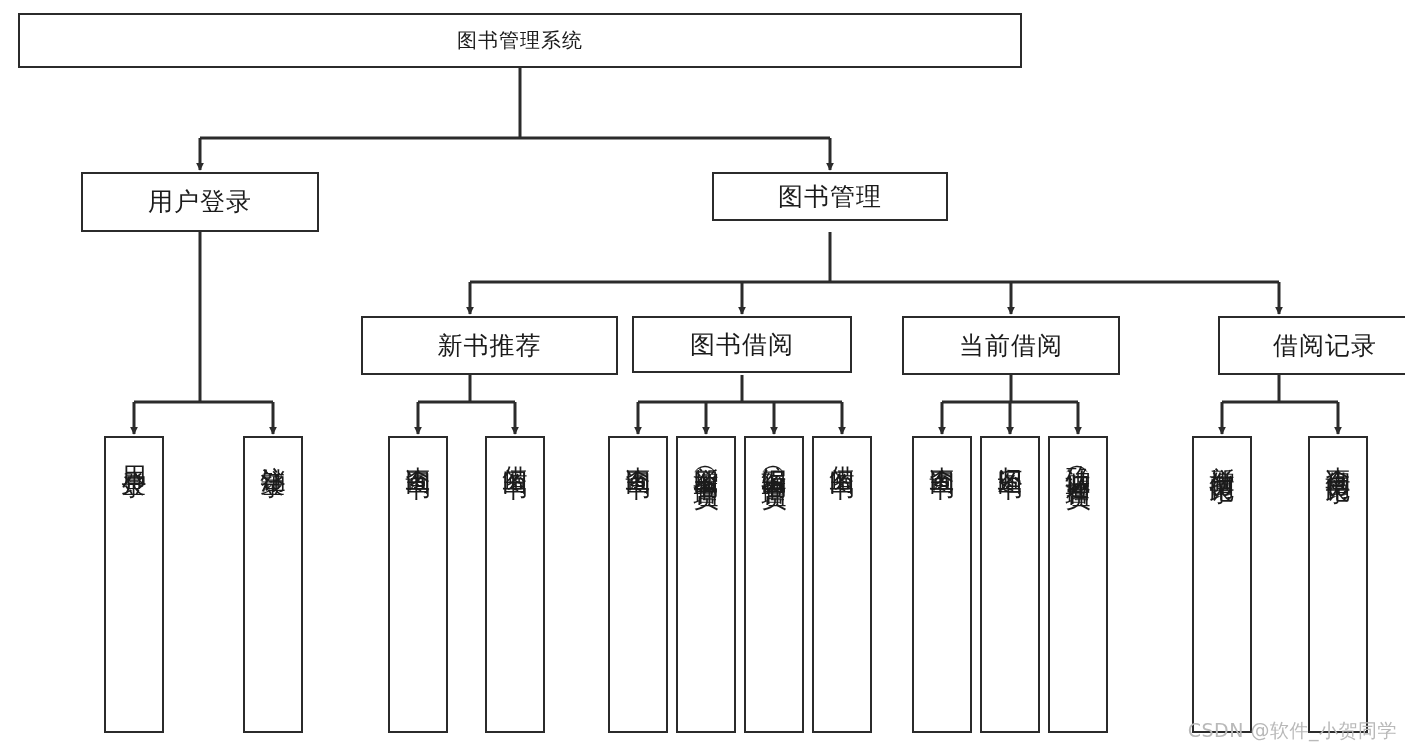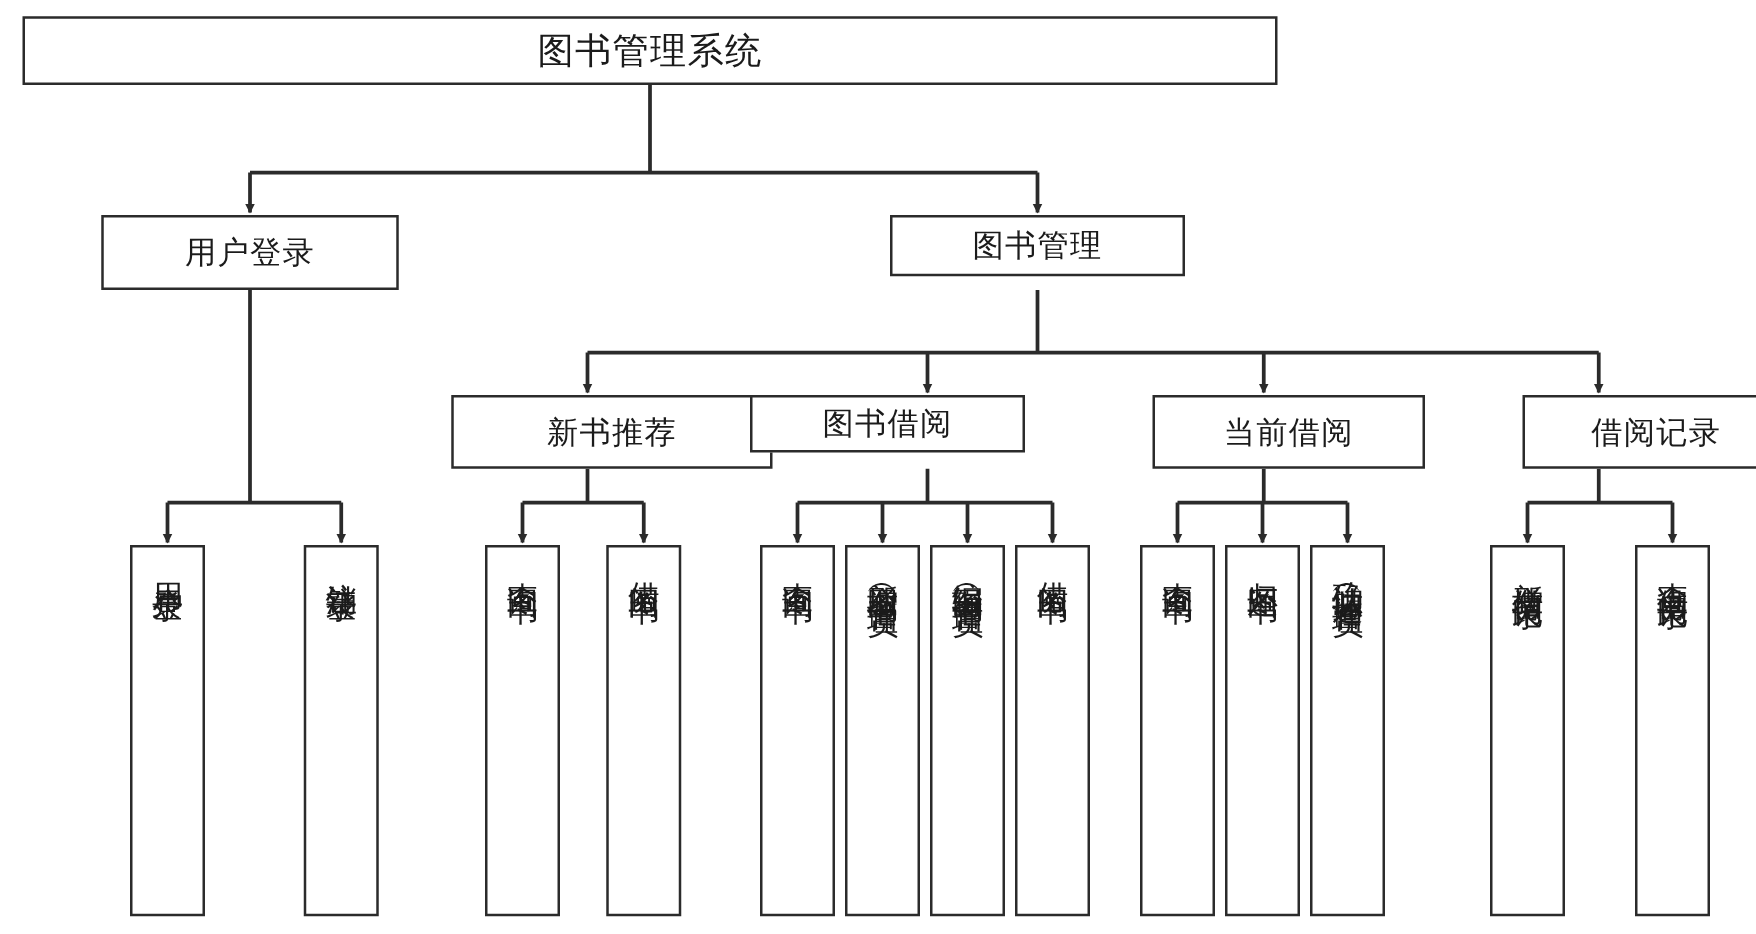--- a/index.html
+++ b/index.html
@@ -41,21 +41,21 @@
     line-height: 1.18;
     text-align: center;
     white-space: pre-line;
   }
   
   .node.horiz .label {
     font-size: 25px;
     letter-spacing: 1px;
   }
   .node.root .label {
-    font-size: 29px;
+    font-size: 20px;
     letter-spacing: 1px;
     text-align: center;
   }
   
   .node.vert {
     align-items: flex-start;
     justify-content: center;
     padding-top: 8px;
   }
   .node.vert .label {
@@ -128,24 +128,24 @@
       </div>
       <div class="node horiz" style="left: 81px; top: 172px; width: 238px; height: 60px;">
         <span class="label">用户登录</span>
       </div>
       <div class="node horiz" style="left: 712px; top: 172px; width: 236px; height: 49px;">
         <span class="label">图书管理</span>
       </div>
       <div class="node horiz" style="left: 361px; top: 316px; width: 257px; height: 59px;">
         <span class="label">新书推荐</span>
       </div>
-      <div class="node horiz" style="left: 600px; top: 316px; width: 220px; height: 46px;">
+      <div class="node horiz" style="left: 632px; top: 316px; width: 220px; height: 57px;">
         <span class="label">图书借阅</span>
       </div>
-      <div class="node horiz" style="left: 902px; top: 316px; width: 218px; height: 59px; margin-left: 20px;">
+      <div class="node horiz" style="left: 902px; top: 316px; width: 218px; height: 59px;">
         <span class="label">当前借阅</span>
       </div>
       <div class="node horiz" style="left: 1172px; top: 316px; width: 214px; height: 59px; margin-left: 46px;">
         <span class="label">借阅记录</span>
       </div>
       <div class="node vert" style="left: 104px; top: 436px; width: 60px; height: 297px;">
         <span class="label">用户登录</span>
       </div>
       <div class="node vert" style="left: 243px; top: 436px; width: 60px; height: 297px;">
         <span class="label">注销登录</span>
@@ -177,13 +177,14 @@
       <div class="node vert" style="left: 1048px; top: 436px; width: 60px; height: 297px;">
         <span class="label">确认归还（管理员）</span>
       </div>
       <div class="node vert" style="left: 1192px; top: 436px; width: 60px; height: 297px;">
         <span class="label">新增借阅记录</span>
       </div>
       <div class="node vert" style="left: 1308px; top: 436px; width: 60px; height: 297px;">
         <span class="label">查询借阅记录</span>
       </div>
     </div>
+  <div id="watermark">CSDN @软件_小贺同学</div>
 </div>
 
 </body></html>

